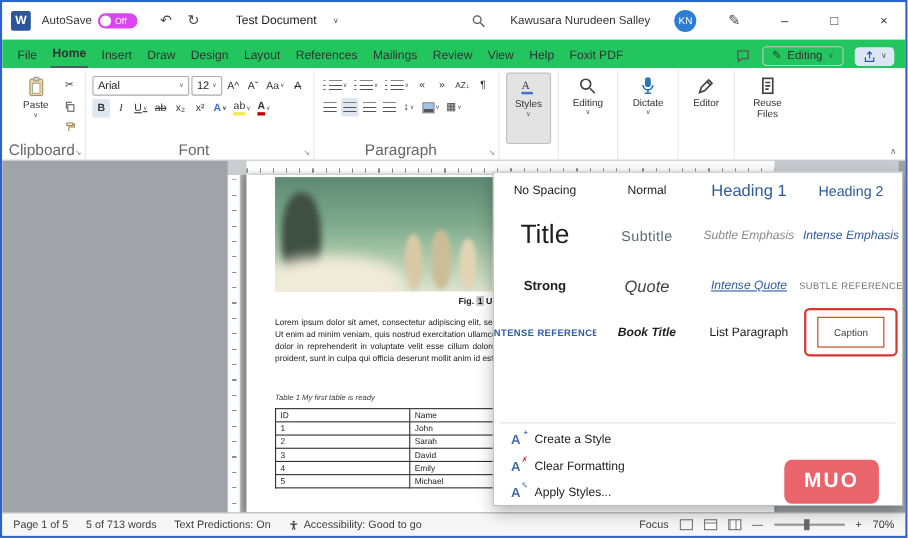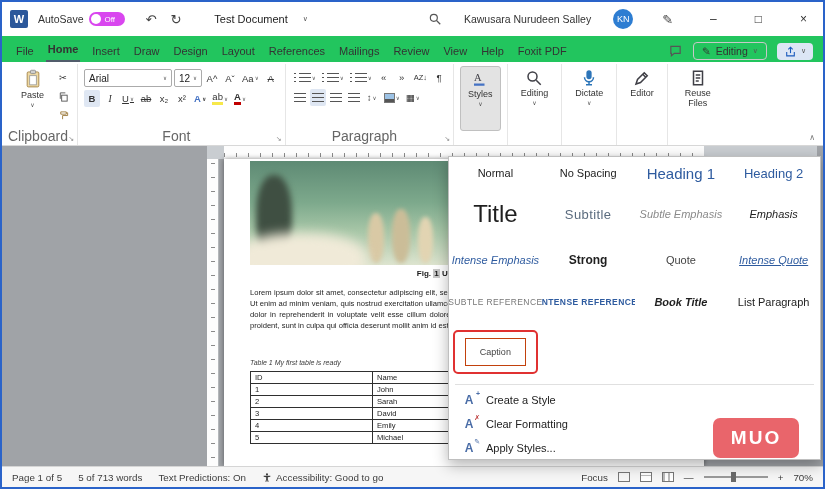--- a/index.html
+++ b/index.html
@@ -78,21 +78,21 @@
   .sg-item { display:flex; align-items:center; justify-content:center; overflow:hidden; white-space:nowrap; cursor:pointer; padding:2px 4px; }
   .st-normal,.st-nospacing,.st-listpara { font-size:11px; color:#222; }
   .st-h1 { font-size:15px; color:#2e5b9f; }
   .st-h2 { font-size:13px; color:#2e5b9f; }
   .st-title { font-size:24px; color:#1f1f1f; }
   .st-subtitle { font-size:13px; color:#5a6b7e; letter-spacing:.4px; }
   .st-subtle-em { font-style:italic; color:#8a8a8a; font-size:11px; }
   .st-em { font-style:italic; font-size:11px; color:#222; }
   .st-intense-em { font-style:italic; color:#2e5b9f; font-size:11px; }
   .st-strong { font-weight:bold; font-size:12px; color:#1f1f1f; }
-  .st-quote { font-size:11px; color:#444; }
+  .st-quote { font-style:italic; font-size:15px; color:#444; }
   .st-intense-quote { font-style:italic; color:#2e5b9f; font-size:11px; text-decoration:underline; }
   .st-subtle-ref { text-transform:uppercase; color:#777; font-size:8.5px; letter-spacing:.4px; }
   .st-intense-ref { text-transform:uppercase; color:#2e5b9f; font-weight:bold; font-size:8.5px; letter-spacing:.4px; }
   .st-book { font-weight:bold; font-style:italic; font-size:11px; color:#1f1f1f; }
   .st-caption { font-size:9px; color:#444; }
   .sg-caption-wrap { display:flex; align-items:center; justify-content:center; }
   .red-box { border:2px solid #e03131; border-radius:5px; padding:6px 10px; }
   .red-box .inner { border:1px solid #c2410c; padding:8px 14px; }
   .sg-sep { height:1px; background:#e0e0e0; margin:3px 6px; }
   .sg-menu-item { height:24px; display:flex; align-items:center; gap:9px; padding-left:12px; font-size:11px; color:#222; cursor:pointer; }
@@ -448,28 +448,27 @@
       <span class="ztrack">
           <span class="zthumb"></span>
         </span>
       <span class="sb-item">+</span>
       <span class="sb-item">70%</span>
     </span>
   </div>
 
   <div class="styles-panel">
     <div class="sg-grid">
+      <div class="sg-item st-nospacing">No Spacing</div>
       <div class="sg-item st-normal">Normal</div>
-      <div class="sg-item st-nospacing">No Spacing</div>
       <div class="sg-item st-h1">Heading 1</div>
       <div class="sg-item st-h2">Heading 2</div>
       <div class="sg-item st-title">Title</div>
       <div class="sg-item st-subtitle">Subtitle</div>
       <div class="sg-item st-subtle-em">Subtle Emphasis</div>
-      <div class="sg-item st-em">Emphasis</div>
       <div class="sg-item st-intense-em">Intense Emphasis</div>
       <div class="sg-item st-strong">Strong</div>
       <div class="sg-item st-quote">Quote</div>
       <div class="sg-item st-intense-quote">Intense Quote</div>
       <div class="sg-item st-subtle-ref">Subtle Reference</div>
       <div class="sg-item st-intense-ref">Intense Reference</div>
       <div class="sg-item st-book">Book Title</div>
       <div class="sg-item st-listpara">List Paragraph</div>
       <div class="sg-caption-wrap">
         <div class="red-box">

